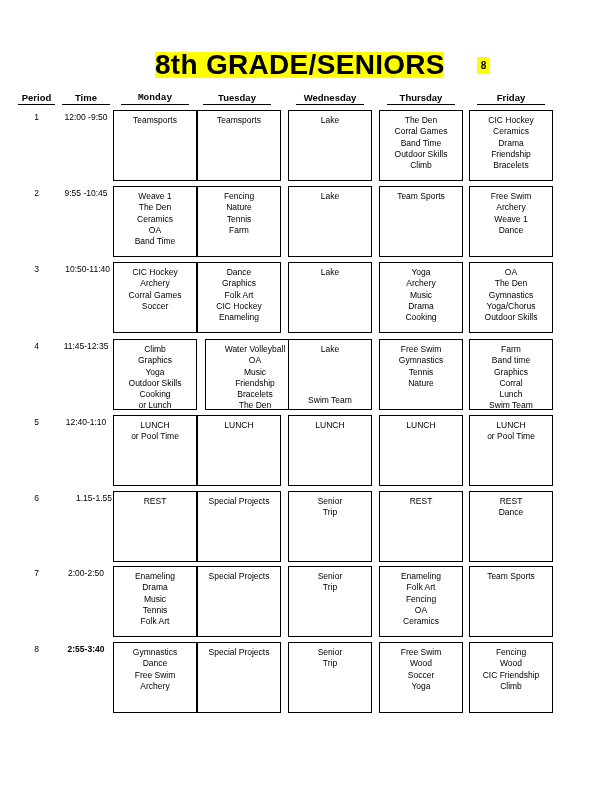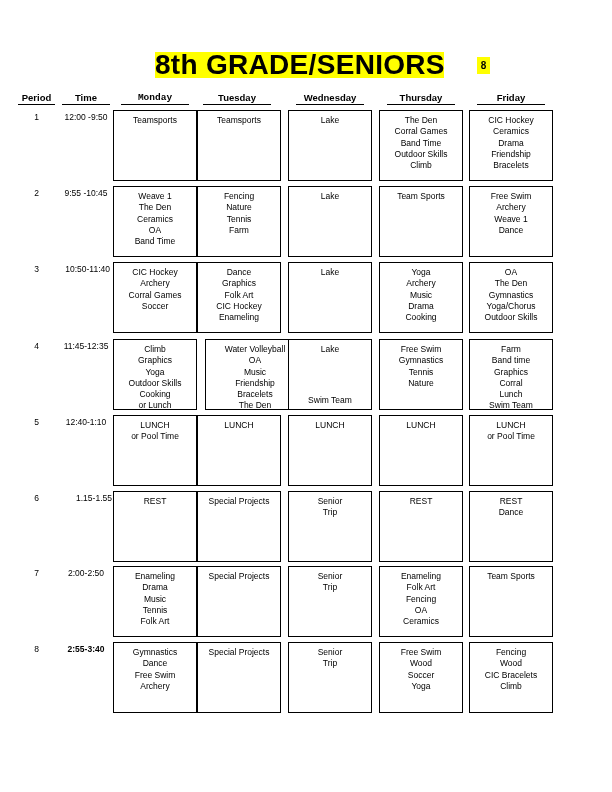--- a/index.html
+++ b/index.html
@@ -439,19 +439,19 @@
           <li class="cell-item">Free Swim</li>
           <li class="cell-item">Wood</li>
           <li class="cell-item">Soccer</li>
           <li class="cell-item">Yoga</li>
         </ul>
       </div>
       <div class="cell" style="left: 469px; top: 642px; width: 84px; height: 71px; position: absolute;">
         <ul class="cell-list">
           <li class="cell-item">Fencing</li>
           <li class="cell-item">Wood</li>
-          <li class="cell-item">CIC Bracelets</li>
+          <li class="cell-item">CIC Friendship</li>
           <li class="cell-item">Climb</li>
         </ul>
       </div>
     </div>
 
 </div>
 
 </body></html>

